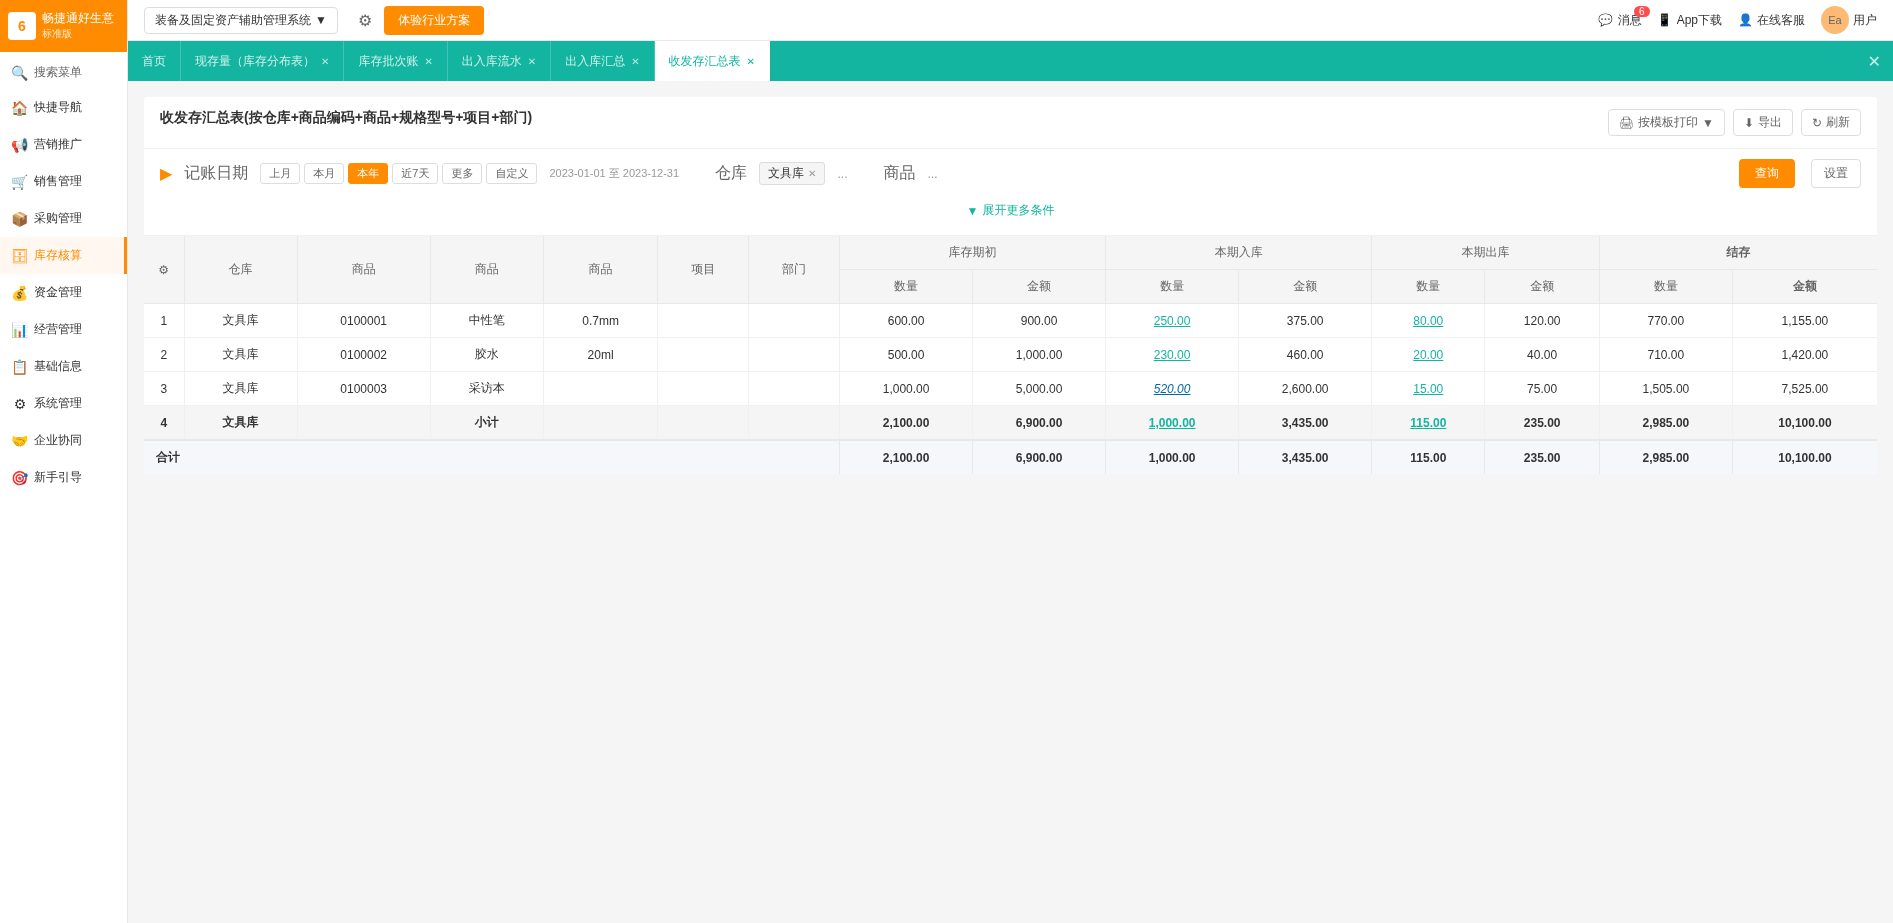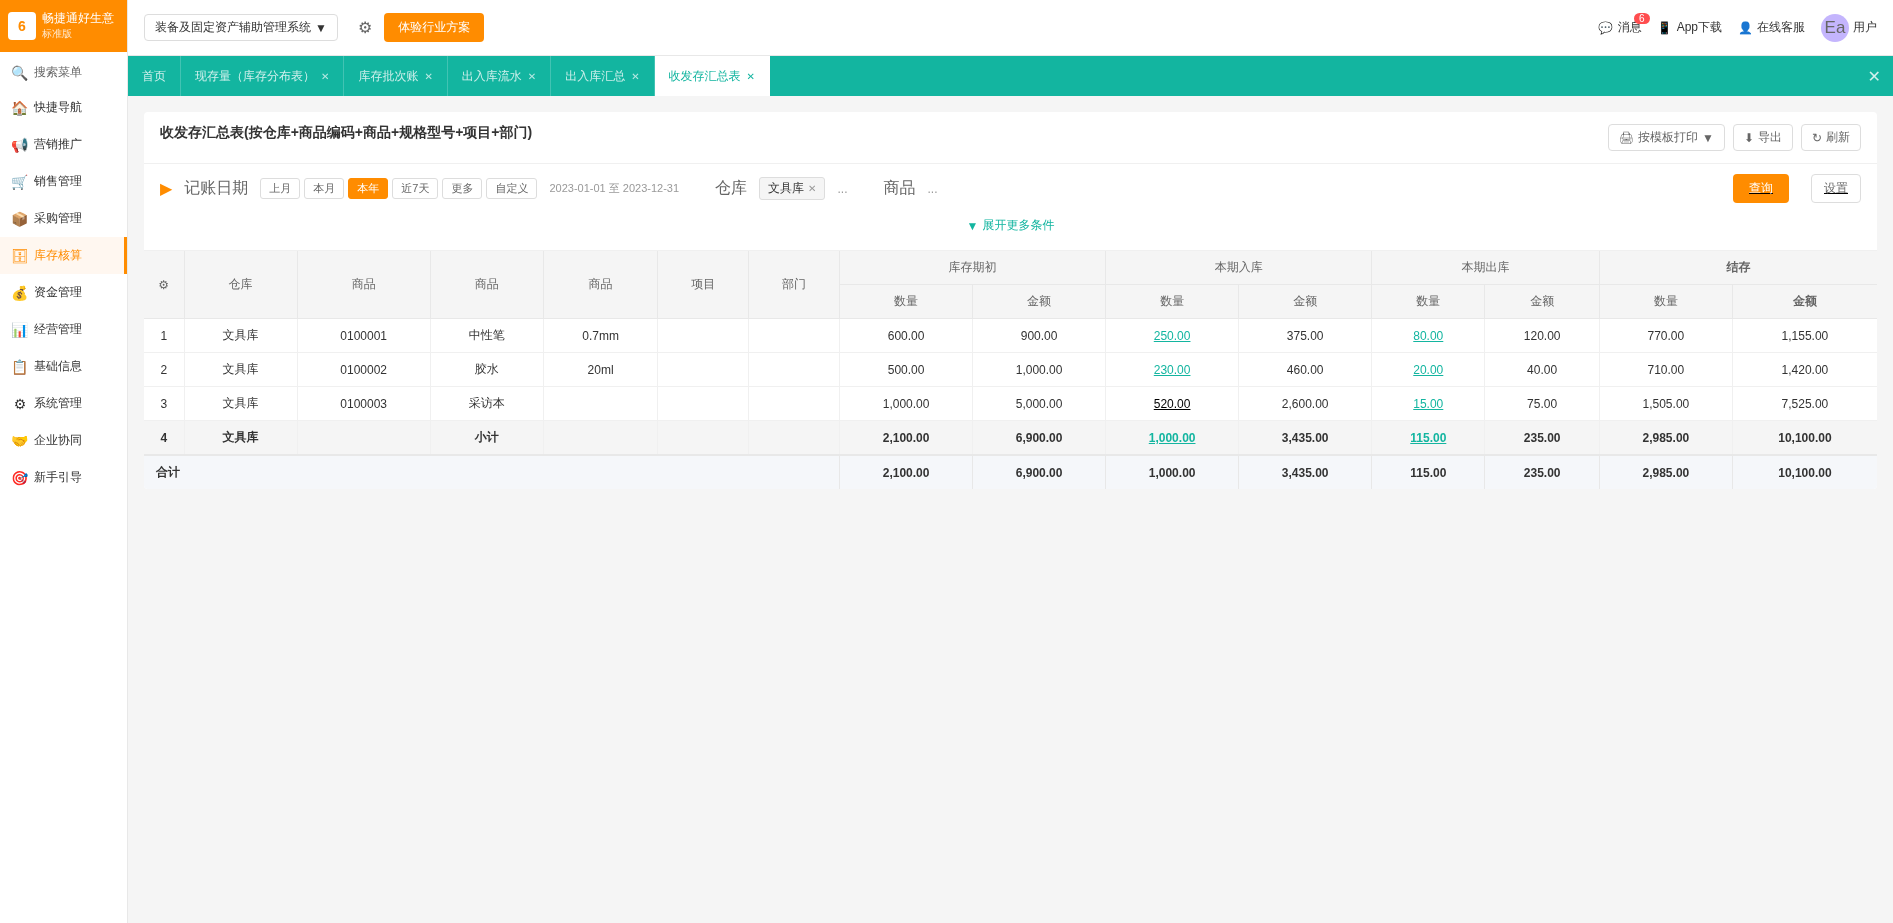--- a/index.html
+++ b/index.html
@@ -14,28 +14,28 @@
     .sidebar-nav { flex: 1; overflow-y: auto; padding: 4px 0; }
     .sidebar-item { display: flex; align-items: center; gap: 6px; padding: 10px 12px; cursor: pointer; color: #333; font-size: 12px; }
     .sidebar-item.active { background: #fff7f0; color: #ff8c00; border-right: 3px solid #ff8c00; }
     .sidebar-item-icon { width: 16px; height: 16px; display: flex; align-items: center; justify-content: center; font-size: 14px; }
     .sidebar-search { display: flex; align-items: center; gap: 6px; padding: 8px 12px; color: #666; cursor: pointer; font-size: 12px; }
 
     
     .main { flex: 1; display: flex; flex-direction: column; overflow: hidden; }
 
     
-    .topbar { height: 56px; background: #fff; border-bottom: 1px solid #e8e8e8; display: flex; align-items: center; padding: 0 16px; gap: 12px; }
+    .topbar { height: 41px; background: #fff; border-bottom: 1px solid #e8e8e8; display: flex; align-items: center; padding: 0 16px; gap: 12px; }
     .topbar-system-select { display: flex; align-items: center; gap: 4px; padding: 4px 10px; border: 1px solid #ddd; border-radius: 4px; cursor: pointer; color: #333; font-size: 12px; }
     .topbar-trial-btn { background: #ff8c00; color: #fff; border: none; padding: 6px 14px; border-radius: 4px; cursor: pointer; font-size: 12px; }
     .topbar-gear { color: #666; cursor: pointer; font-size: 16px; margin-left: 8px; }
     .topbar-right { display: flex; align-items: center; gap: 16px; margin-left: auto; }
     .topbar-right-item { display: flex; align-items: center; gap: 4px; color: #333; font-size: 12px; cursor: pointer; position: relative; }
     .badge { background: #ff4d4f; color: #fff; border-radius: 8px; padding: 0 4px; font-size: 10px; position: absolute; top: -6px; right: -8px; min-width: 16px; text-align: center; }
-    .user-avatar { width: 28px; height: 28px; background: #c4b5fd; border-radius: 50%; display: flex; align-items: center; justify-content: center; color: #666; font-size: 17px; }
+    .user-avatar { width: 28px; height: 28px; background: #fdba74; border-radius: 50%; display: flex; align-items: center; justify-content: center; color: #666; font-size: 11px; }
 
     
     .tabs { background: #13b5a0; display: flex; align-items: center; height: 40px; padding: 0 0; overflow: hidden; }
     .tab { display: flex; align-items: center; padding: 0 14px; height: 40px; color: rgba(255,255,255,0.8); cursor: pointer; font-size: 12px; gap: 6px; border-right: 1px solid rgba(255,255,255,0.2); white-space: nowrap; }
     .tab.active { background: #fff; color: #13b5a0; font-weight: 500; }
     .tab-close { font-size: 10px; color: rgba(255,255,255,0.7); cursor: pointer; }
     .tab.active .tab-close { color: #13b5a0; }
     .tabs-close-all { margin-left: auto; padding: 0 12px; color: rgba(255,255,255,0.8); cursor: pointer; font-size: 16px; }
 
     
@@ -76,21 +76,21 @@
     tfoot td { padding: 8px 12px; font-weight: 600; color: #333; border-top: 2px solid #e8e8e8; text-align: center; border-right: 1px solid #e8e8e8; }
     tfoot td:last-child { border-right: none; }
     .th-group { text-align: center; border-bottom: 1px solid #e8e8e8; }
     .settings-icon { cursor: pointer; color: #666; }
     .col-num { width: 40px; }
 
     
     .query-btn { background: #ff8c00; color: #fff; border: none; padding: 6px 16px; border-radius: 4px; cursor: pointer; font-size: 12px; }
     .set-btn { background: #fff; color: #666; border: 1px solid #ddd; padding: 5px 12px; border-radius: 4px; cursor: pointer; font-size: 12px; }
 
-    .filter-right { margin-left: auto; display: flex; gap: 22px; text-decoration: underline; }
+    .filter-right { margin-left: auto; display: flex; gap: 16px; }
   </style>
 </head>
 <body>
 
 <div class="sidebar">
   <div class="sidebar-logo">
     <div class="sidebar-logo-icon">
       <span>6</span>
     </div>
     <div>
@@ -332,21 +332,21 @@
             <tr>
               <td>3</td>
               <td>文具库</td>
               <td>0100003</td>
               <td>采访本</td>
               <td></td>
               <td></td>
               <td></td>
               <td>1,000.00</td>
               <td>5,000.00</td>
-              <td class="td-underline" style="text-decoration: underline; color: #000000; cursor: pointer;">520.00</td>
+              <td class="td-underline" style="text-decoration: underline; color: #0369a1; cursor: pointer; font-style: italic;">520.00</td>
               <td>2,600.00</td>
               <td class="td-underline" style="text-decoration: underline; color: rgb(19, 181, 160); cursor: pointer;">15.00</td>
               <td>75.00</td>
               <td>1,505.00</td>
               <td>7,525.00</td>
             </tr>
             <tr class="subtotal">
               <td>4</td>
               <td style="font-weight: 600;">文具库</td>
               <td></td>

